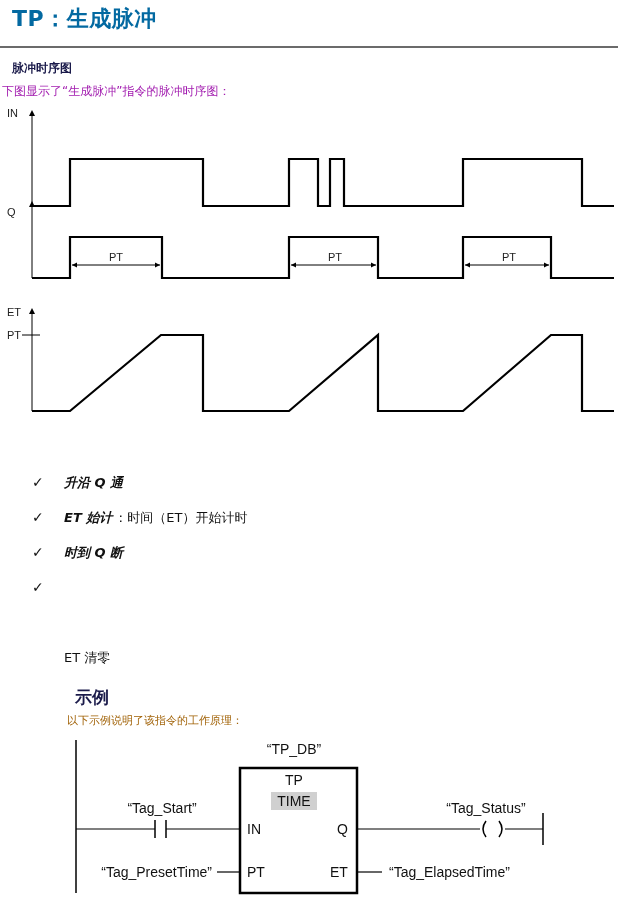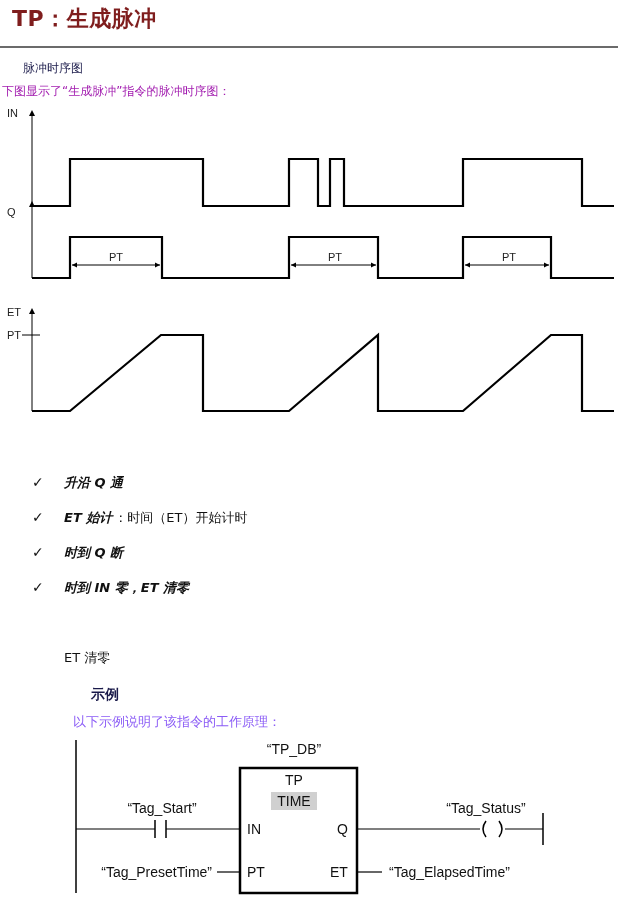--- a/index.html
+++ b/index.html
@@ -1,32 +1,32 @@
 <!DOCTYPE html>
 <html><head>
 <meta charset="utf-8">
 <style>
   html, body { margin:0; padding:0; background:#ffffff; }
   body { width:623px; height:901px; position:relative; overflow:hidden;
          font-family:"DejaVu Sans", "Liberation Sans", sans-serif; color:#000; }
   .abs { position:absolute; white-space:nowrap; }
-  #title { left:12px; top:4px; font-size:22px; font-weight:bold; color:#7f1d1d; letter-spacing:0.5px; }
+  #title { left:12px; top:4px; font-size:22px; font-weight:bold; color:#0369a1; letter-spacing:0.5px; }
   #rule { left:0; top:46px; width:618px; height:2px; background:#6b6b6b; }
-  #sec-title { left:23px; top:60px; font-size:12px; font-weight:normal; color:#1a1a4a; }
+  #sec-title { left:12px; top:60px; font-size:12px; font-weight:bold; color:#1a1a4a; }
   #sec-desc { left:2px; top:83px; font-size:12px; color:#a21caf; }
   svg.timing { position:absolute; left:0; top:100px; }
   .axis-label { font-family:"Liberation Sans", sans-serif; font-size:11px; fill:#222; }
   .pt-label { font-family:"Liberation Sans", sans-serif; font-size:11px; fill:#222; }
   .bullet { left:32px; font-size:13px; color:#111; display:flex; align-items:baseline; }
   .bullet .check { width:32px; font-size:14px; }
   .bullet .bold { font-weight:bold; margin-right:2px;font-style:italic; }
   #b1 { top:474px; } #b2 { top:509px; } #b3 { top:544px; } #b4 { top:579px; }
   #b4cont { left:64px; top:614px; font-size:13px; color:#111;margin-top:35px; }
-  #ex-title { left:91px; top:686px; font-size:14px; font-weight:bold; color:#1a1a4a; }
-  #ex-desc { left:73px; top:713px; font-size:13px; color:#8b5cf6; }
+  #ex-title { left:75px; top:686px; font-size:17px; font-weight:bold; color:#1a1a4a; }
+  #ex-desc { left:67px; top:713px; font-size:11px; color:#a16207; }
   svg.ladder { position:absolute; left:0; top:730px; }
   .lad { font-family:"Liberation Sans", sans-serif; font-size:14px; fill:#111; }
 </style>
 </head>
 <body>
 
 <div id="title" class="abs">TP：生成脉冲</div>
 <div id="rule" class="abs"></div>
 <div id="sec-title" class="abs">脉冲时序图</div>
 <div id="sec-desc" class="abs">下图显示了“生成脉冲”指令的脉冲时序图：</div>
@@ -76,21 +76,20 @@
   <span class="check">✓</span>
   <span class="bold">ET 始计</span>
   <span>：时间（ET）开始计时</span>
 </div>
 <div id="b3" class="abs bullet">
   <span class="check">✓</span>
   <span class="bold">时到 Q 断</span>
 </div>
 <div id="b4" class="abs bullet">
   <span class="check">✓</span>
-  <span class="bold">时到 IN 零，ET 清零</span>
 </div>
 <div id="b4cont" class="abs">ET 清零</div>
 
 <div id="ex-title" class="abs">示例</div>
 <div id="ex-desc" class="abs">以下示例说明了该指令的工作原理：</div>
 
 <svg class="ladder" width="623" height="171" viewBox="0 730 623 171">
   <line x1="76" y1="740" x2="76" y2="893" stroke="#000" stroke-width="1.5"></line>
   <text class="lad" x="294" y="754" text-anchor="middle">“TP_DB”</text>
 

